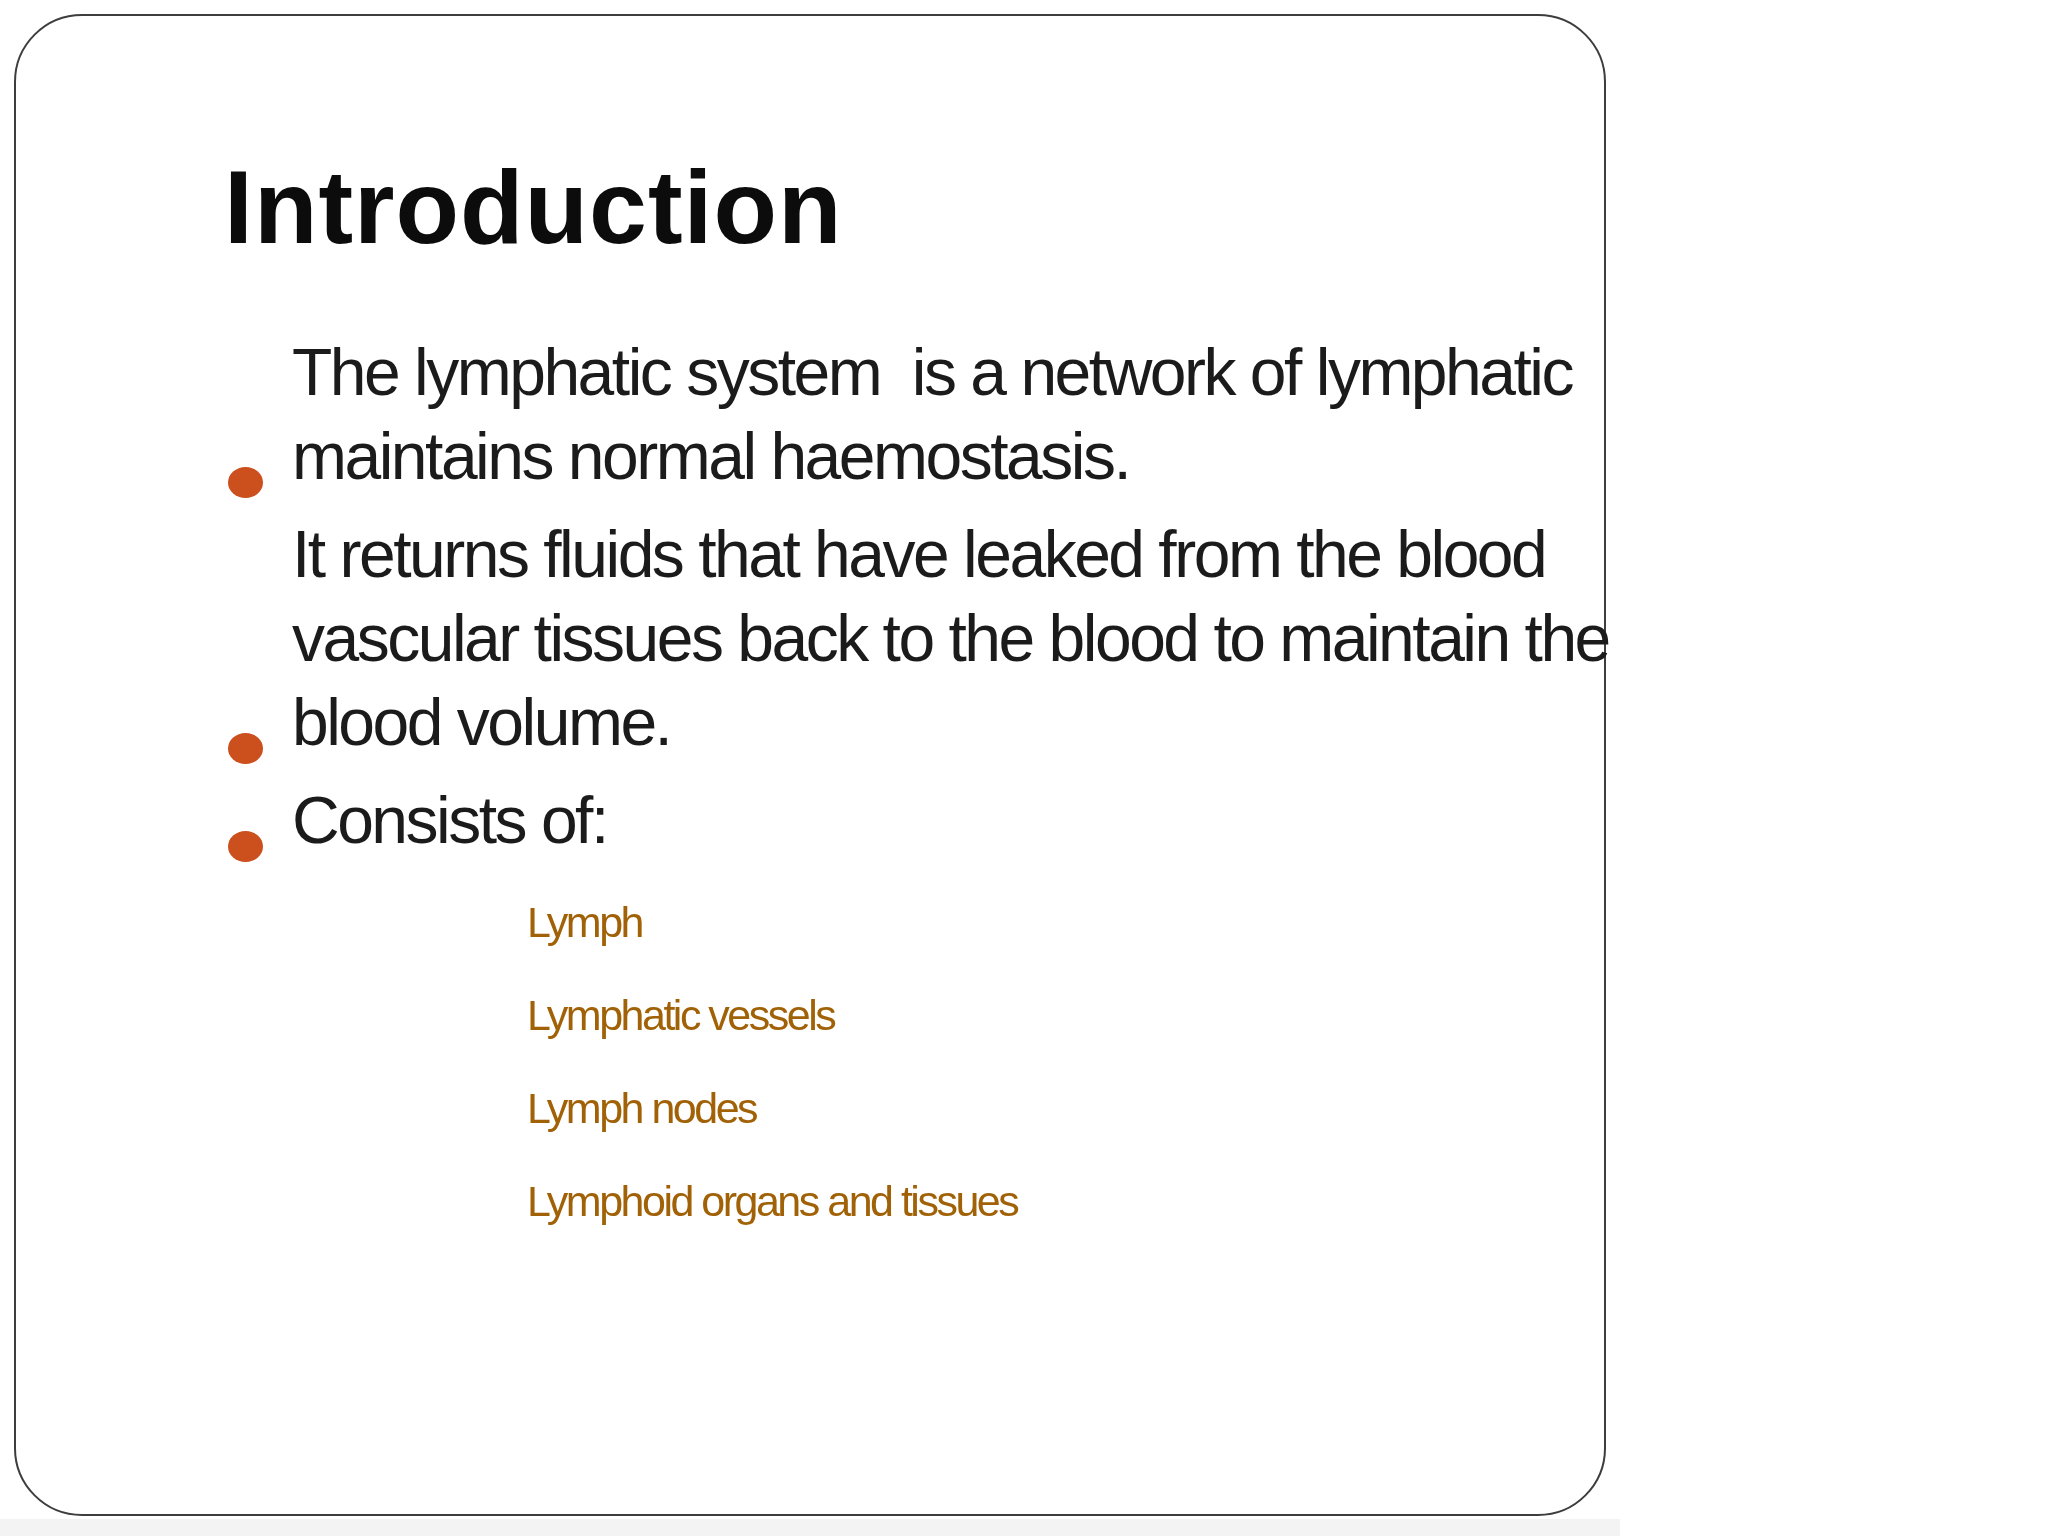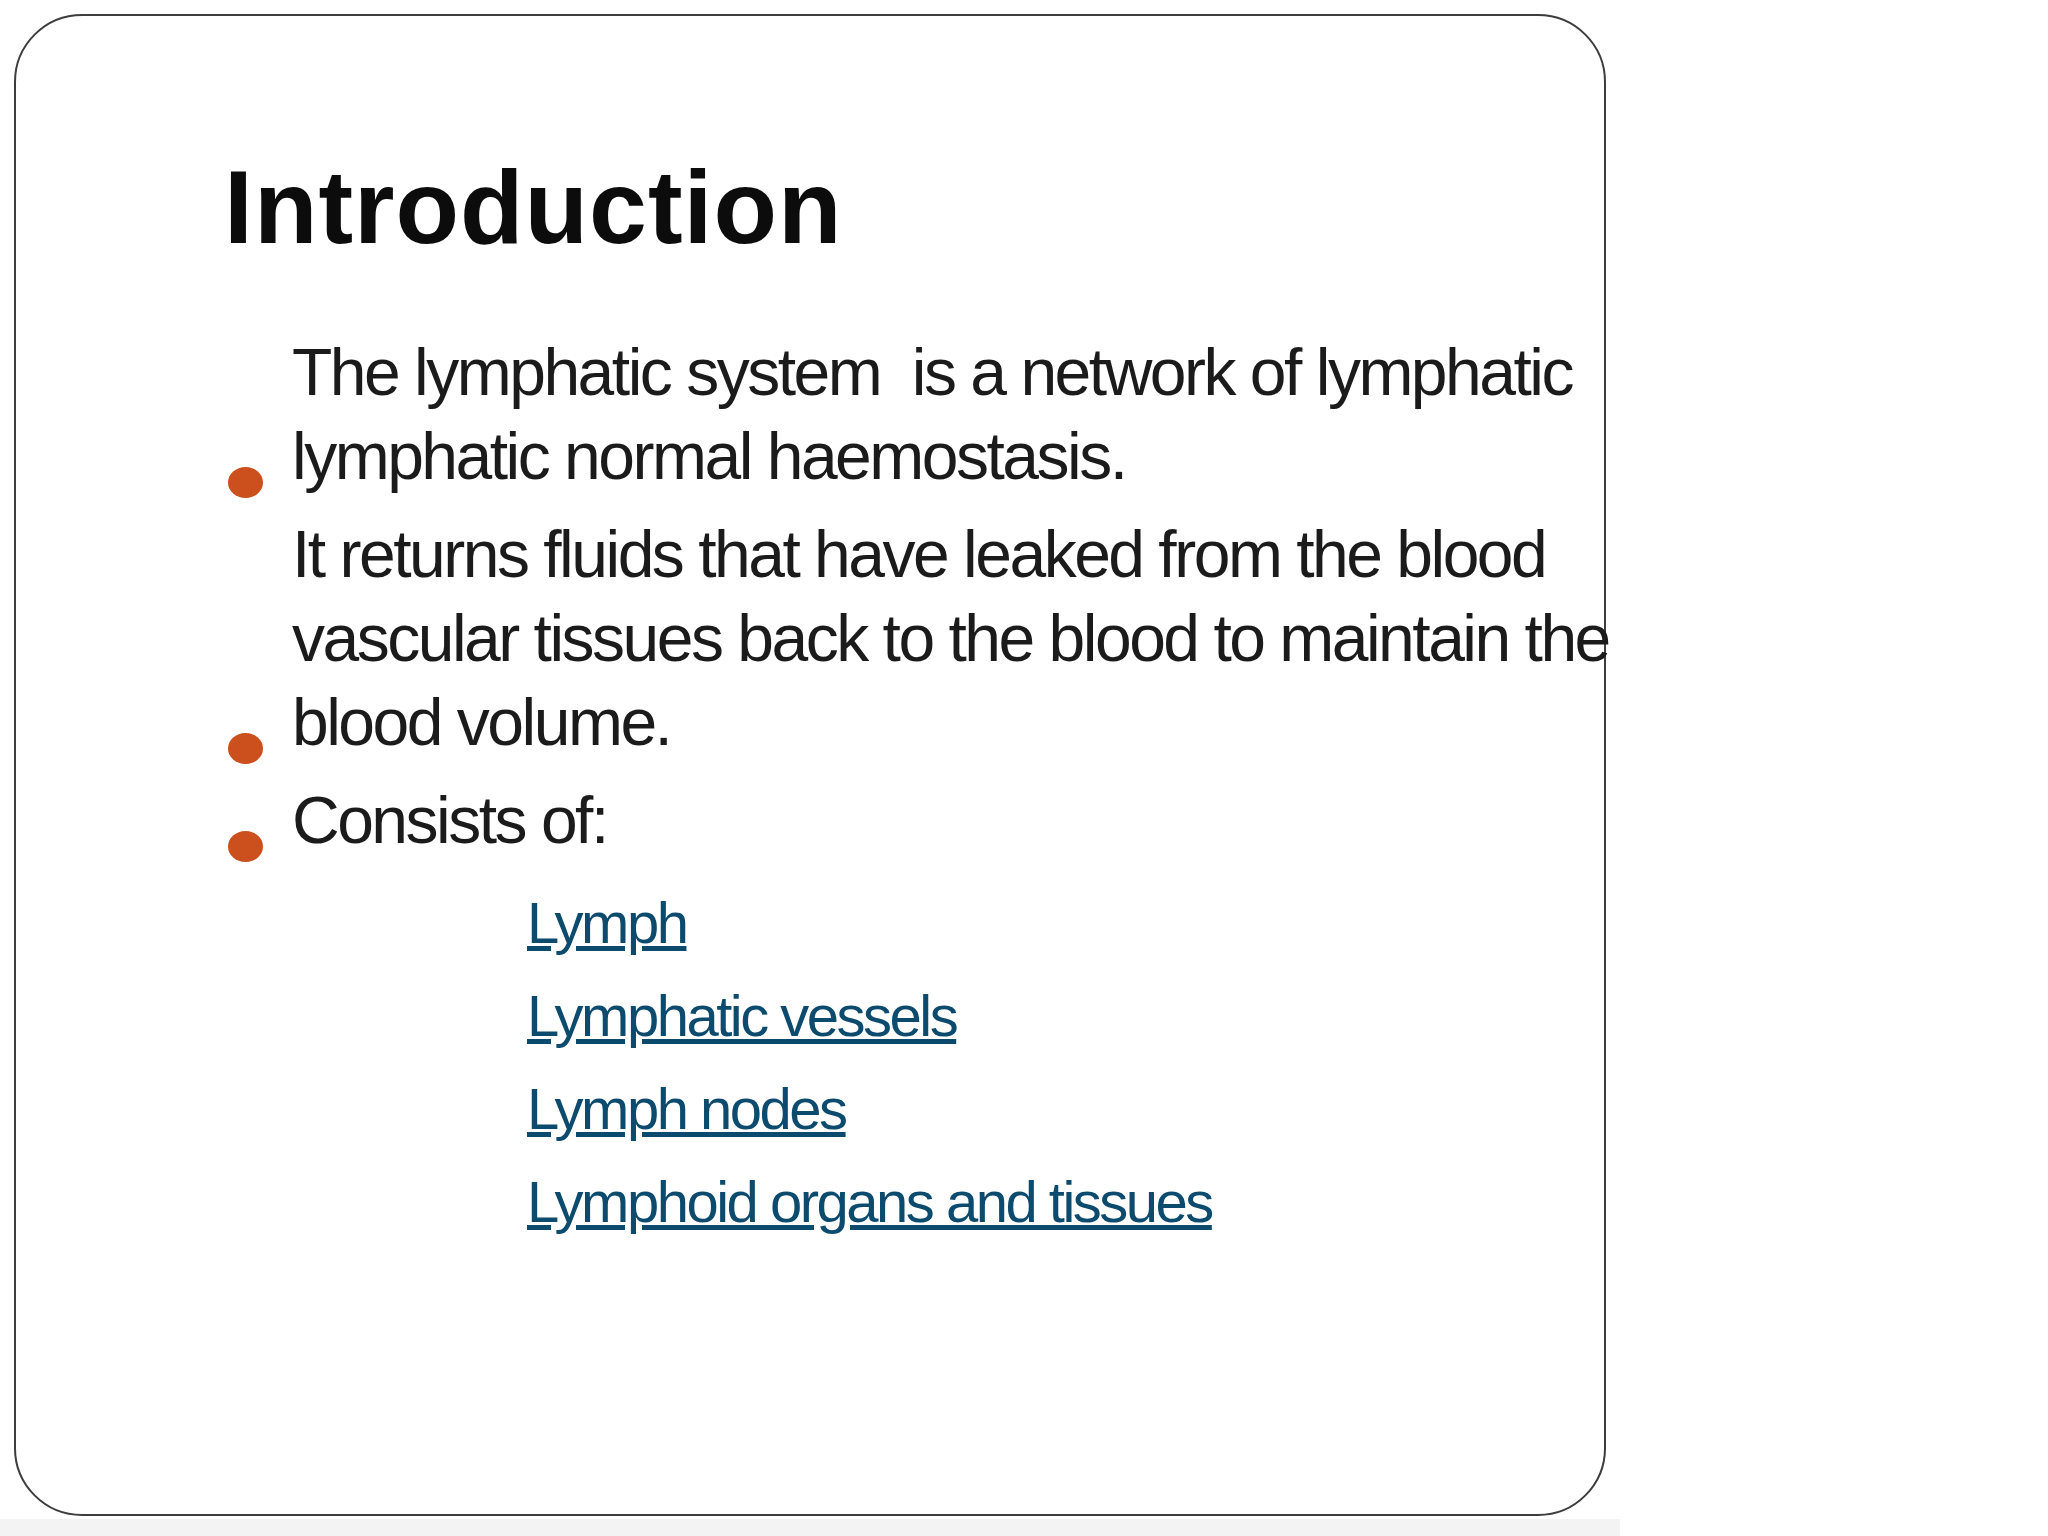--- a/index.html
+++ b/index.html
@@ -75,46 +75,45 @@
     line-height: 84px;
     height: 84px;
     white-space: pre;
     color: #1b1b1b;
   }
   .sub-list {
     margin-left: 299px;
   }
   .sub-item {
     display: block;
-    font-size: 58px;
+    font-size: 43px;
     letter-spacing: -2.5px;
     line-height: 93px;
     height: 93px;
     white-space: pre;
-    color: #0c4a6e;
-    text-decoration: underline;
+    color: #a16207;
   }
 </style>
 </head>
 <body>
 
 <div class="stage">
 
   <div class="slide-frame"></div>
   <div class="below-strip"></div>
 
   <h1 class="title">Introduction</h1>
 
   <div class="content">
 
     <div class="bullet-item">
       <span class="dot"></span>
       <div class="lines">
         <span class="line">The lymphatic system  is a network of lymphatic</span>
-        <span class="line">lymphatic normal haemostasis.</span>
+        <span class="line">maintains normal haemostasis.</span>
       </div>
     </div>
 
     <div class="bullet-item">
       <span class="dot"></span>
       <div class="lines">
         <span class="line">It returns fluids that have leaked from the blood</span>
         <span class="line">vascular tissues back to the blood to maintain the</span>
         <span class="line">blood volume.</span>
       </div>

